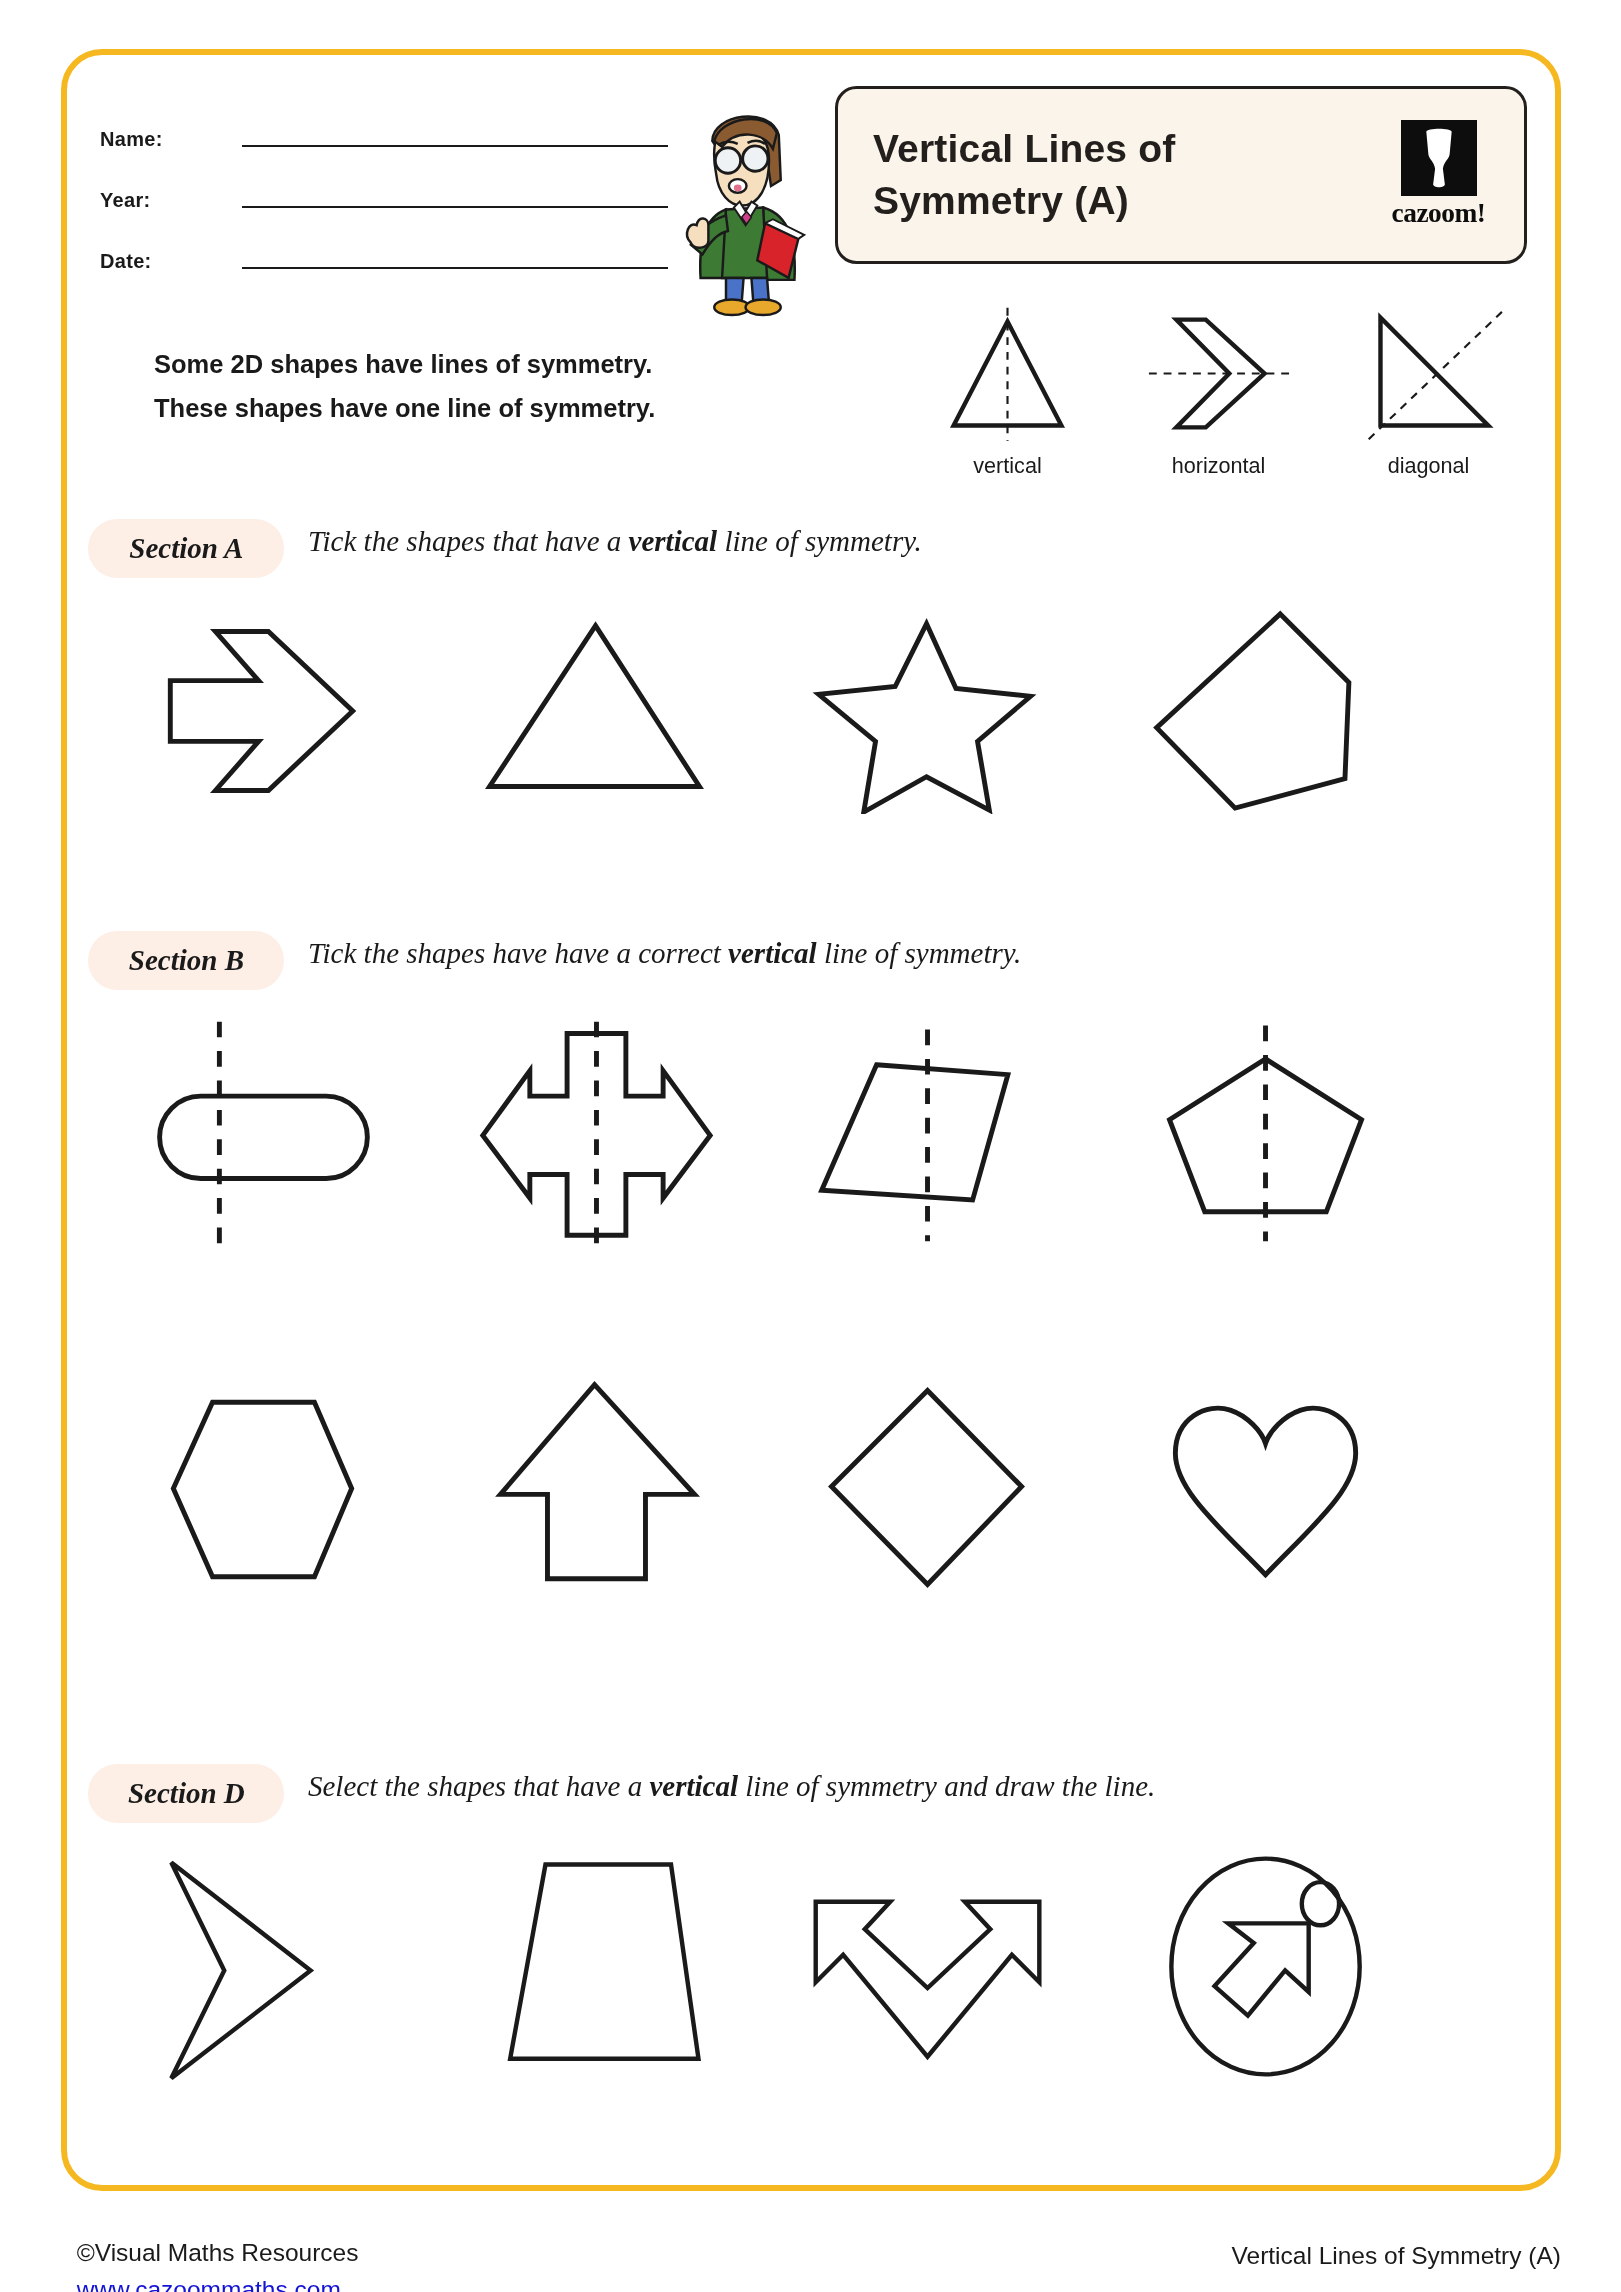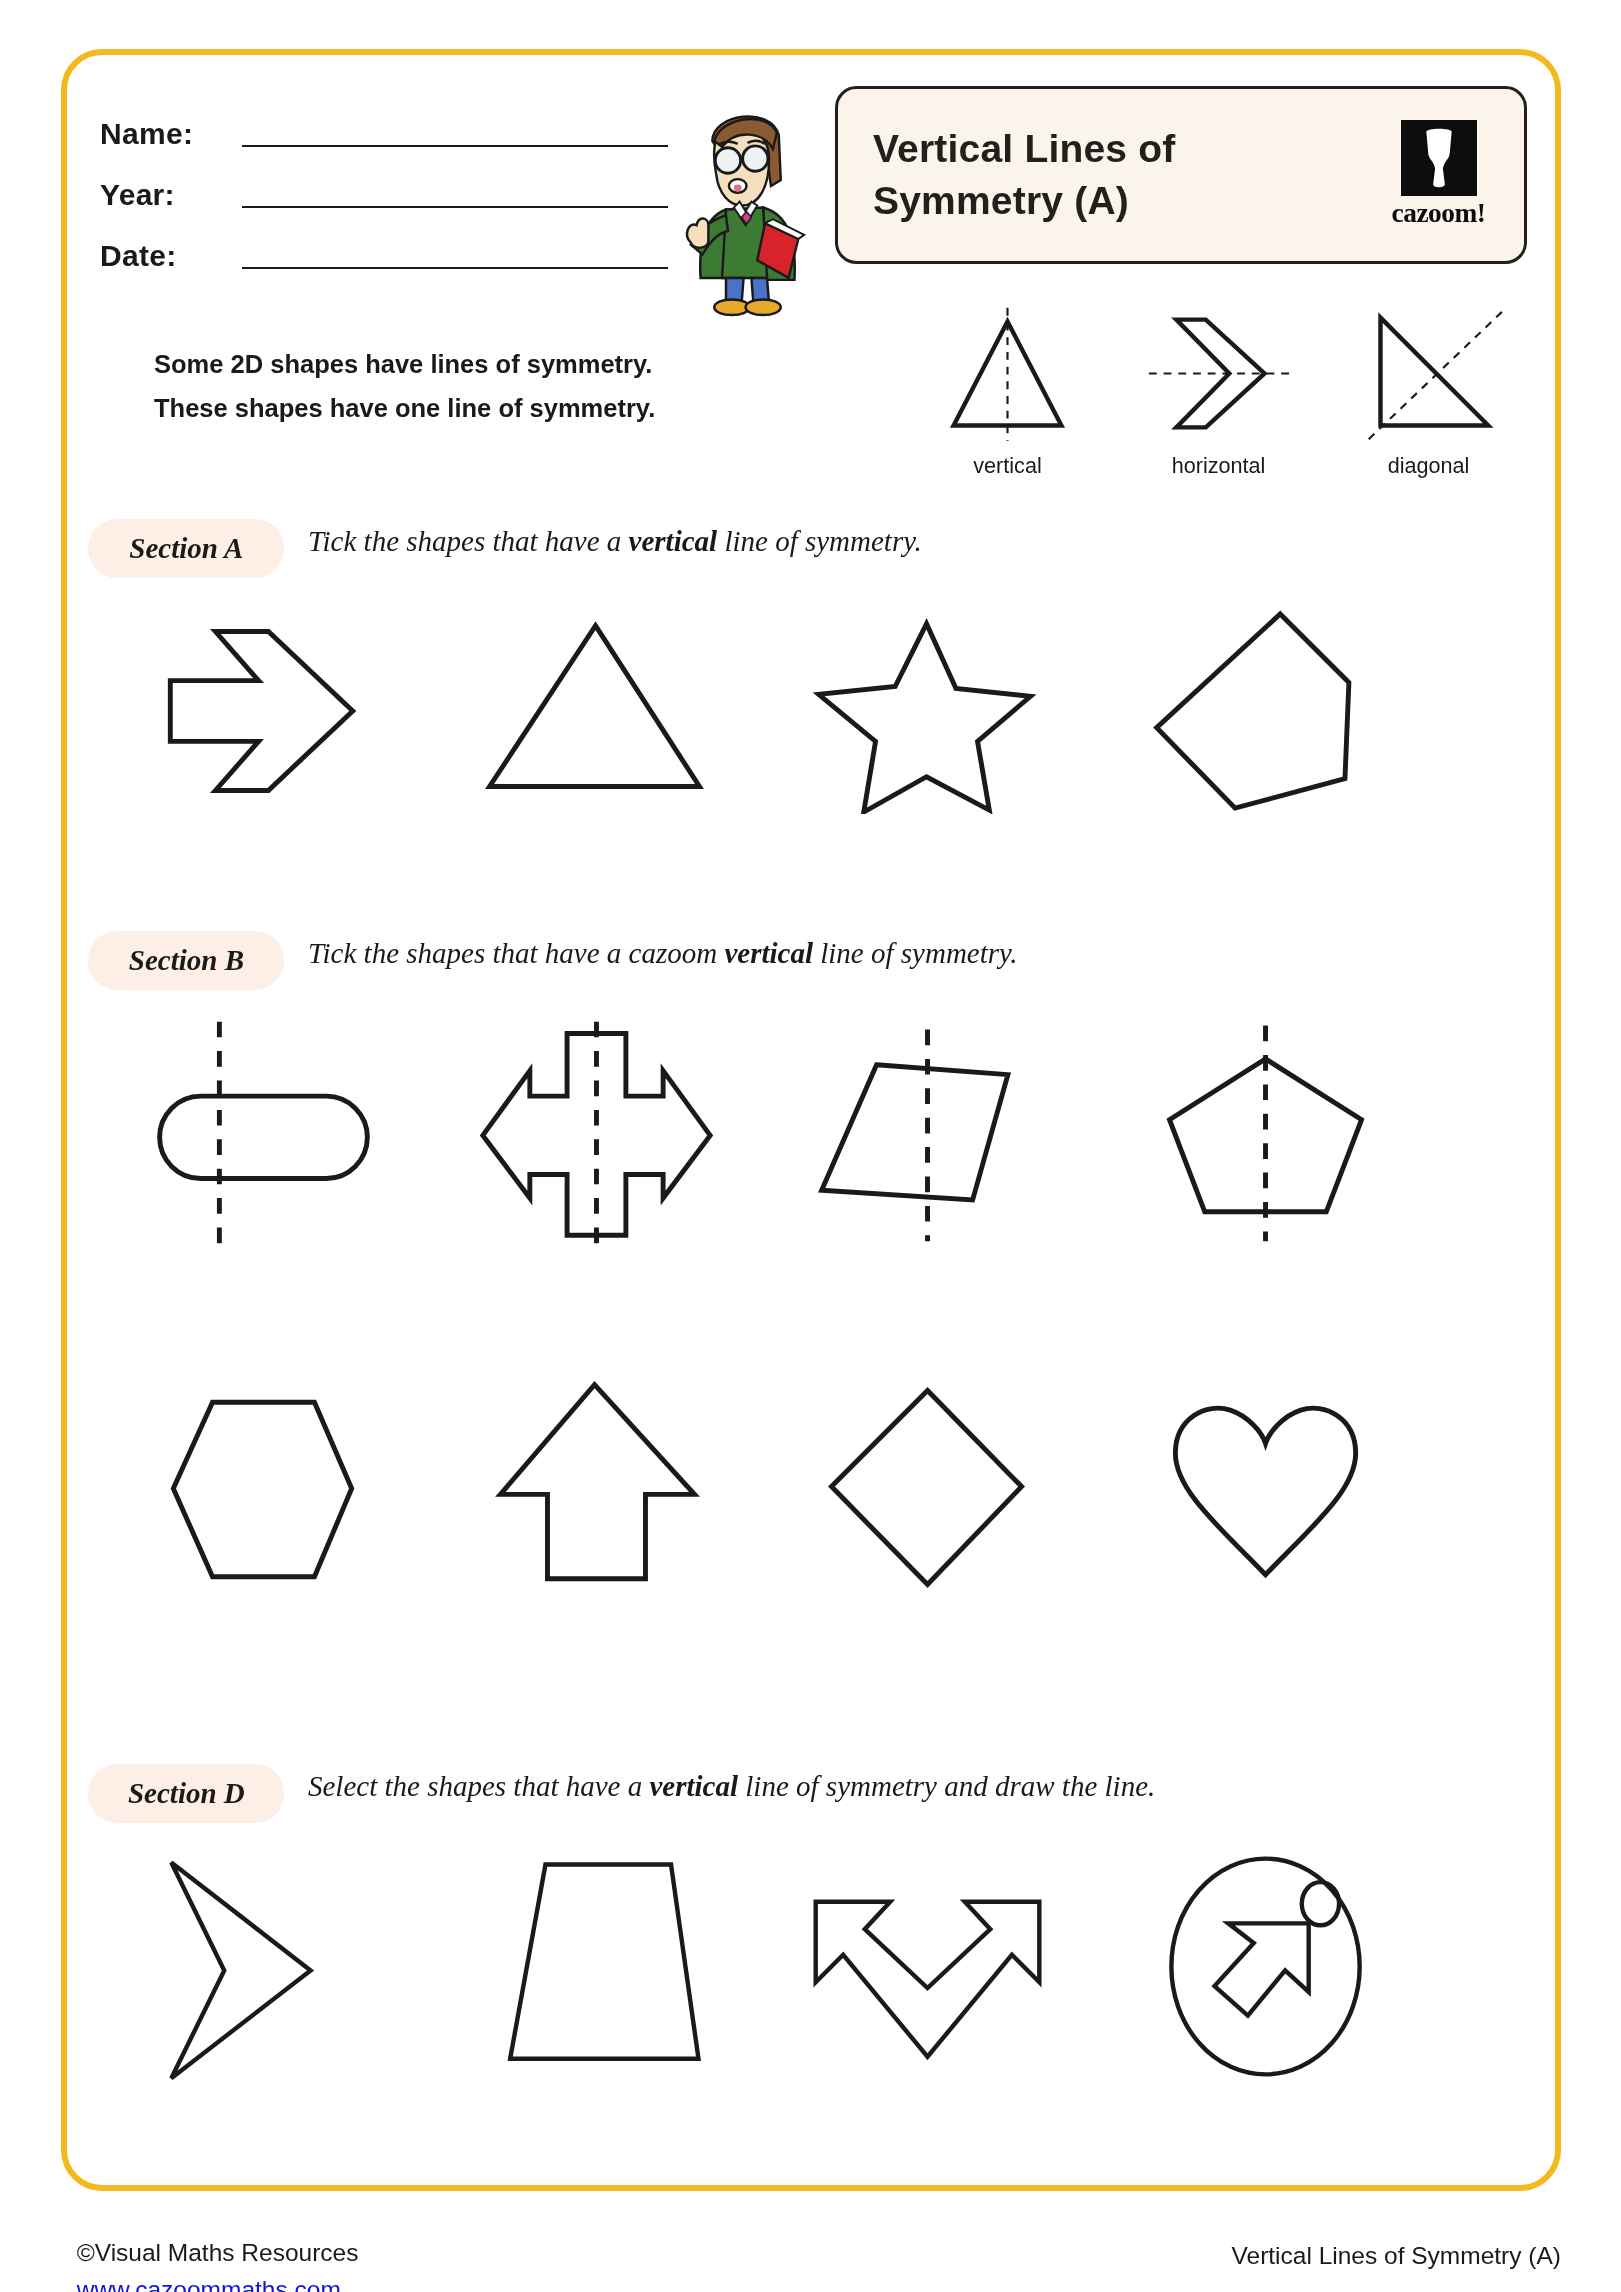--- a/index.html
+++ b/index.html
@@ -35,21 +35,21 @@
     position: absolute;
     left: 39px; top: 45px;
     width: 568px;
   }
   .field-row {
     display: flex;
     align-items: flex-end;
     height: 61px;
   }
   .field-label {
-    font-size: 30px;
+    font-size: 20px;
     font-weight: bold;
     color: #1a1a1a;
     width: 142px;
     letter-spacing: 0.3px;
     padding-bottom: 3.9px;
   }
   .field-line {
     flex: 1;
     border-bottom: 2.5px solid #1a1a1a;
     height: 1px;
@@ -337,21 +337,21 @@
       </svg>
     </div>
   </div>
 </div>
 
 <div class="section" style="top:931px;">
   <div class="section-head">
     <div class="section-badge">
       <span class="section-badge-label">Section B</span>
     </div>
-    <div class="section-instruction"><span>Tick the shapes that have a cazoom </span><b>vertical</b><span> line of symmetry.</span></div>
+    <div class="section-instruction"><span>Tick the shapes have have a correct </span><b>vertical</b><span> line of symmetry.</span></div>
   </div>
   <div class="shape-row" style="height:245px;">
 
     <div class="shape-cell" style="left:59px; height:245px;">
       <svg width="265" height="245" viewBox="0 0 270 250">
         <path d="M72 92 L200 92 A42 42 0 0 1 200 176 L72 176 A42 42 0 0 1 72 92 Z" fill="none" stroke="#1a1a1a" stroke-width="5"></path>
         <line x1="91" y1="16" x2="91" y2="250" stroke="#1a1a1a" stroke-width="5" stroke-dasharray="16,14"></line>
       </svg>
     </div>
 

